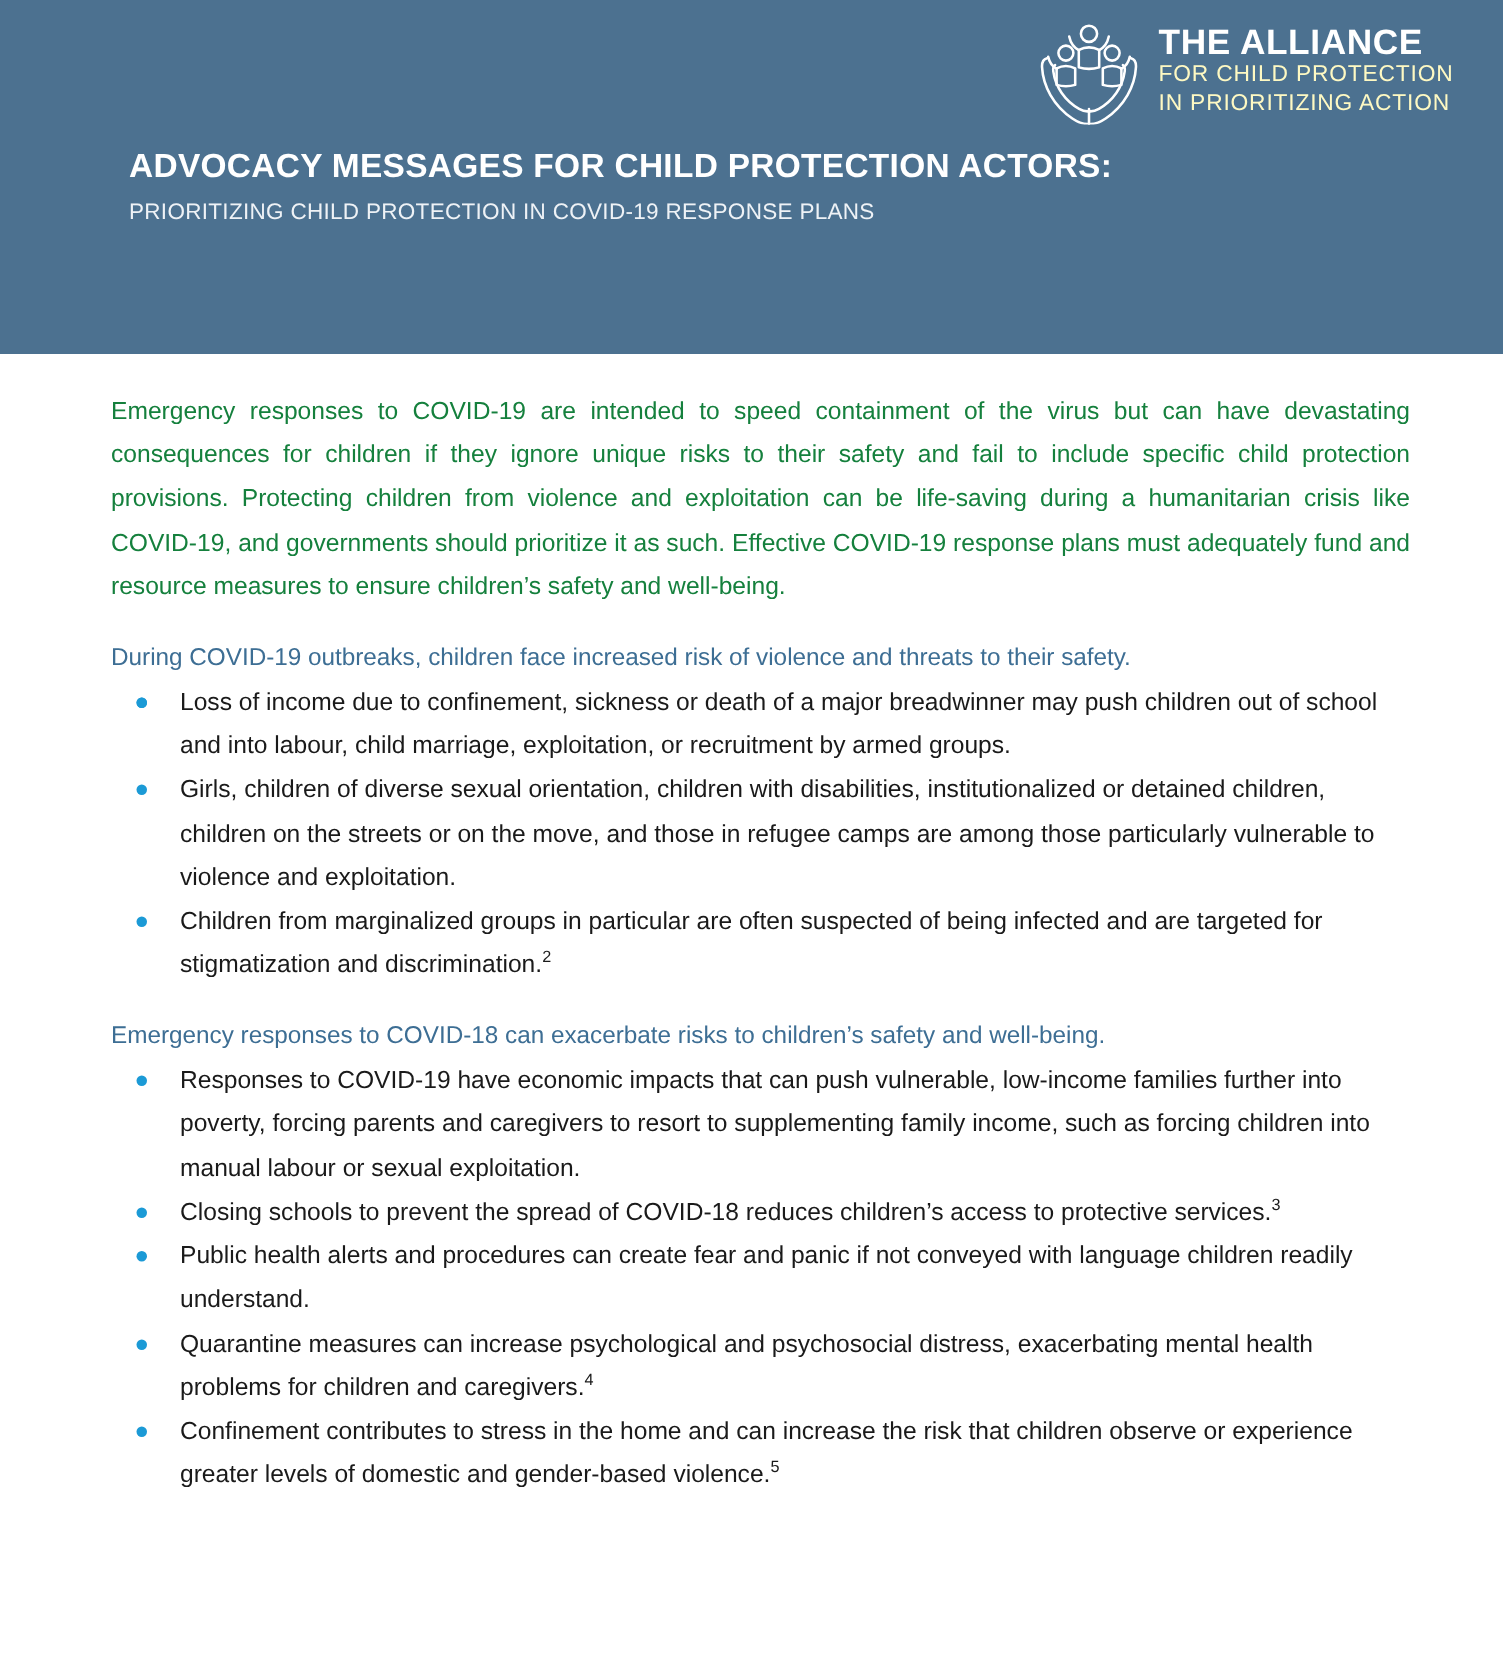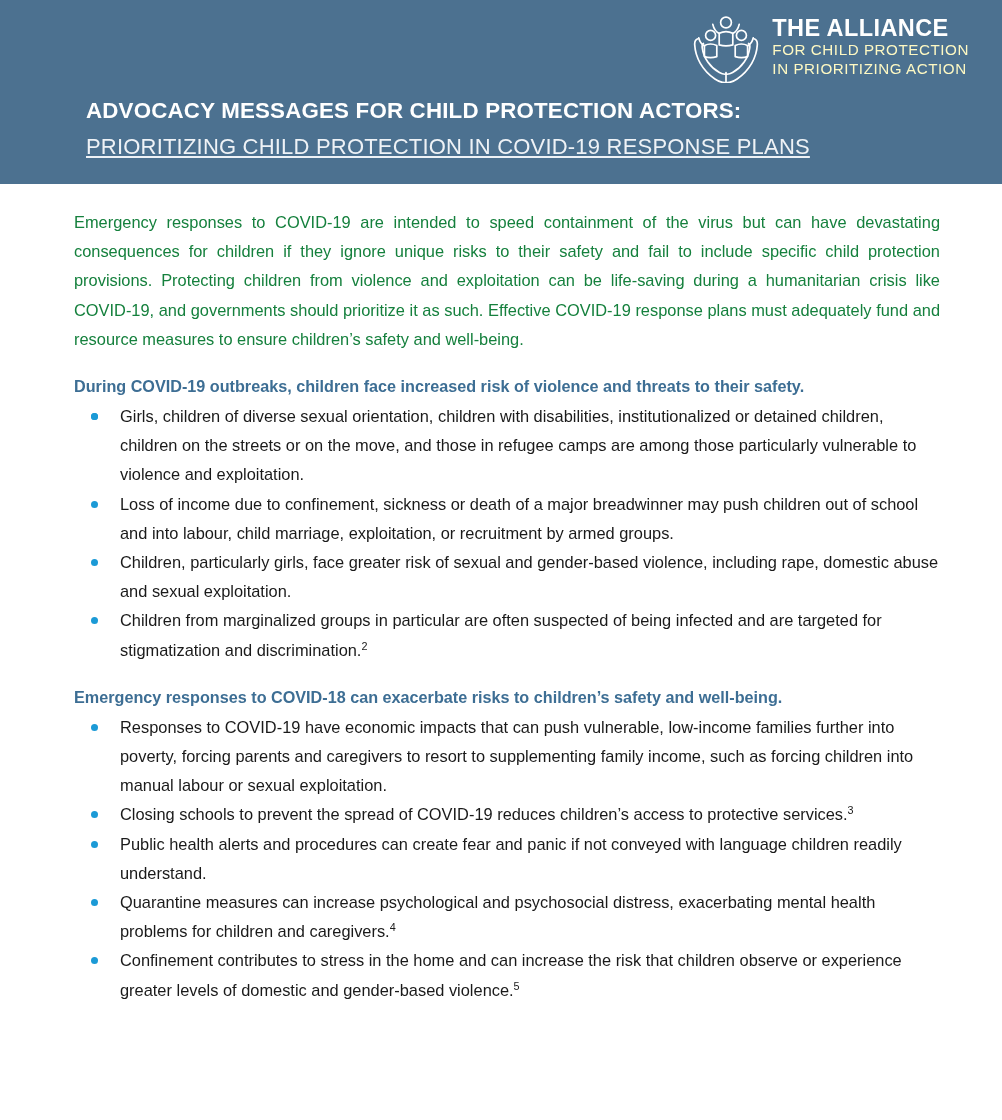--- a/index.html
+++ b/index.html
@@ -18,21 +18,21 @@
     position: relative;
     width: 1002px;
     height: 1120px;
     background: #ffffff;
   }
 
   
   .header-band {
     position: relative;
     width: 1002px;
-    height: 184px;
+    height: 236px;
     background: #4c7190;
     box-sizing: border-box;
   }
 
   .logo-block {
     position: absolute;
     top: 11px;
     right: 33px;
     display: flex;
     align-items: center;
@@ -78,28 +78,27 @@
   .doc-title-line1 {
     font-size: 22.3px;
     font-weight: bold;
     color: #ffffff;
     letter-spacing: 0.2px;
     line-height: 1.35;
     white-space: nowrap;
   }
 
   .doc-title-line2 {
-    font-size: 22px;
+    font-size: 15px;
     font-weight: normal;
     color: #eef2f6;
     letter-spacing: 0.2px;
     line-height: 1.42;
     white-space: nowrap;
     margin-top: 5px;
-    text-decoration: underline;
   }
 
   
   .body-wrap {
     position: relative;
     padding: 0 62px 0 74px;
     box-sizing: border-box;
     width: 1002px;
   }
 
@@ -111,21 +110,21 @@
     text-align: justify;
     font-family: "Liberation Sans", sans-serif;
   }
 
   .section {
     margin-top: 20px;
   }
 
   .section-heading {
     font-size: 16.2px;
-    font-weight: bold;
+    font-weight: normal;
     color: #3d6e94;
     line-height: 1.6;
     margin-bottom: 2px;
   }
 
   ul.bullets {
     list-style: none;
     margin: 0;
     padding: 0;
   }
@@ -210,31 +209,30 @@
 
   <div class="body-wrap">
 
     <p class="intro">Emergency responses to COVID-19 are intended to speed containment of the virus but can have devastating consequences for children if they ignore unique risks to their safety and fail to include specific child protection provisions. Protecting children from violence and exploitation can be life-saving during a humanitarian crisis like COVID-19, and governments should prioritize it as such. Effective COVID-19 response plans must adequately fund and resource measures to ensure children’s safety and well-being.</p>
 
     <div id="sections-root">
         <div class="section">
           <div class="section-heading" style="color: rgb(61, 110, 148);">During COVID-19 outbreaks, children face increased risk of violence and threats to their safety.</div>
           <ul class="bullets">
             <li><span class="bullet-dot" style="background: rgb(27, 154, 214);"></span></li>
+            <li><span class="bullet-dot" style="background: rgb(27, 154, 214);"></span><span>Loss of income due to confinement, sickness or death of a major breadwinner may push children out of school and into labour, child marriage, exploitation, or recruitment by armed groups.</span></li>
             <li><span class="bullet-dot" style="background: rgb(27, 154, 214);"></span><span>Girls, children of diverse sexual orientation, children with disabilities, institutionalized or detained children, children on the streets or on the move, and those in refugee camps are among those particularly vulnerable to violence and exploitation.</span></li>
-            <li><span class="bullet-dot" style="background: rgb(27, 154, 214);"></span><span>Loss of income due to confinement, sickness or death of a major breadwinner may push children out of school and into labour, child marriage, exploitation, or recruitment by armed groups.</span></li>
-            <li><span class="bullet-dot" style="background: rgb(27, 154, 214);"></span><span>Children, particularly girls, face greater risk of sexual and gender-based violence, including rape, domestic abuse and sexual exploitation.</span></li>
             <li><span class="bullet-dot" style="background: rgb(27, 154, 214);"></span><span>Children from marginalized groups in particular are often suspected of being infected and are targeted for stigmatization and discrimination.</span><sup>2</sup></li>
           </ul>
         </div>
         <div class="section">
           <div class="section-heading" style="color: rgb(61, 110, 148);">Emergency responses to COVID-18 can exacerbate risks to children’s safety and well-being.</div>
           <ul class="bullets">
             <li><span class="bullet-dot" style="background: rgb(27, 154, 214);"></span><span>Responses to COVID-19 have economic impacts that can push vulnerable, low-income families further into poverty, forcing parents and caregivers to resort to supplementing family income, such as forcing children into manual labour or sexual exploitation.</span></li>
-            <li><span class="bullet-dot" style="background: rgb(27, 154, 214);"></span><span>Closing schools to prevent the spread of COVID-19 reduces children’s access to protective services.</span><sup>3</sup></li>
+            <li><span class="bullet-dot" style="background: rgb(27, 154, 214);"></span><span>Closing schools to prevent the spread of COVID-18 reduces children’s access to protective services.</span><sup>3</sup></li>
             <li><span class="bullet-dot" style="background: rgb(27, 154, 214);"></span><span>Public health alerts and procedures can create fear and panic if not conveyed with language children readily understand.</span></li>
             <li><span class="bullet-dot" style="background: rgb(27, 154, 214);"></span><span>Quarantine measures can increase psychological and psychosocial distress, exacerbating mental health problems for children and caregivers.</span><sup>4</sup></li>
             <li><span class="bullet-dot" style="background: rgb(27, 154, 214);"></span><span>Confinement contributes to stress in the home and can increase the risk that children observe or experience greater levels of domestic and gender-based violence.</span><sup>5</sup></li>
           </ul>
         </div>
       </div>
 
   </div>
 
 </div>

